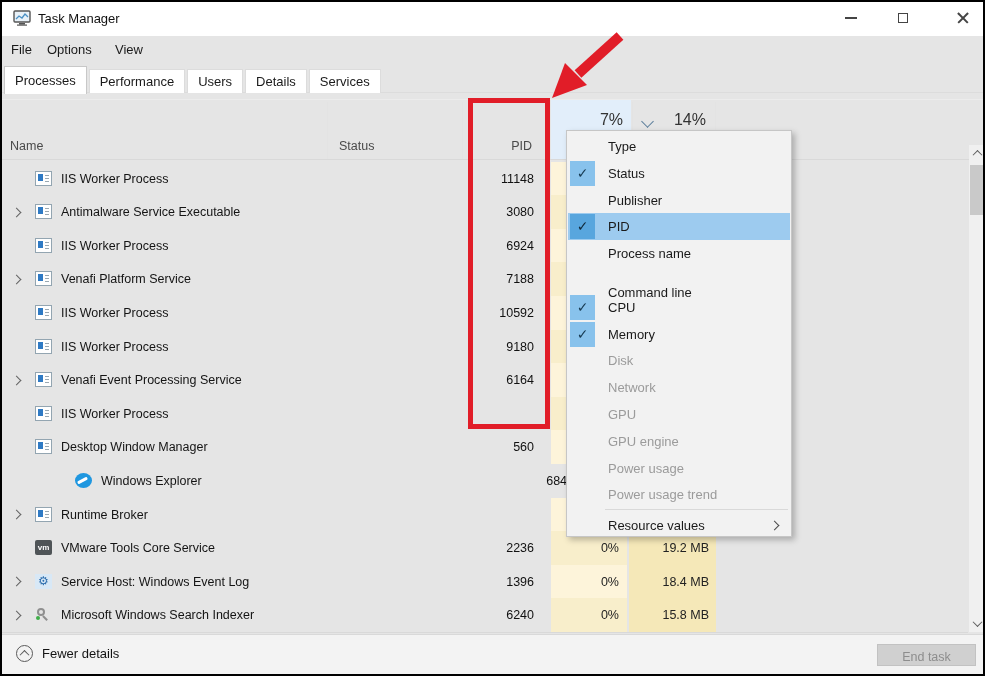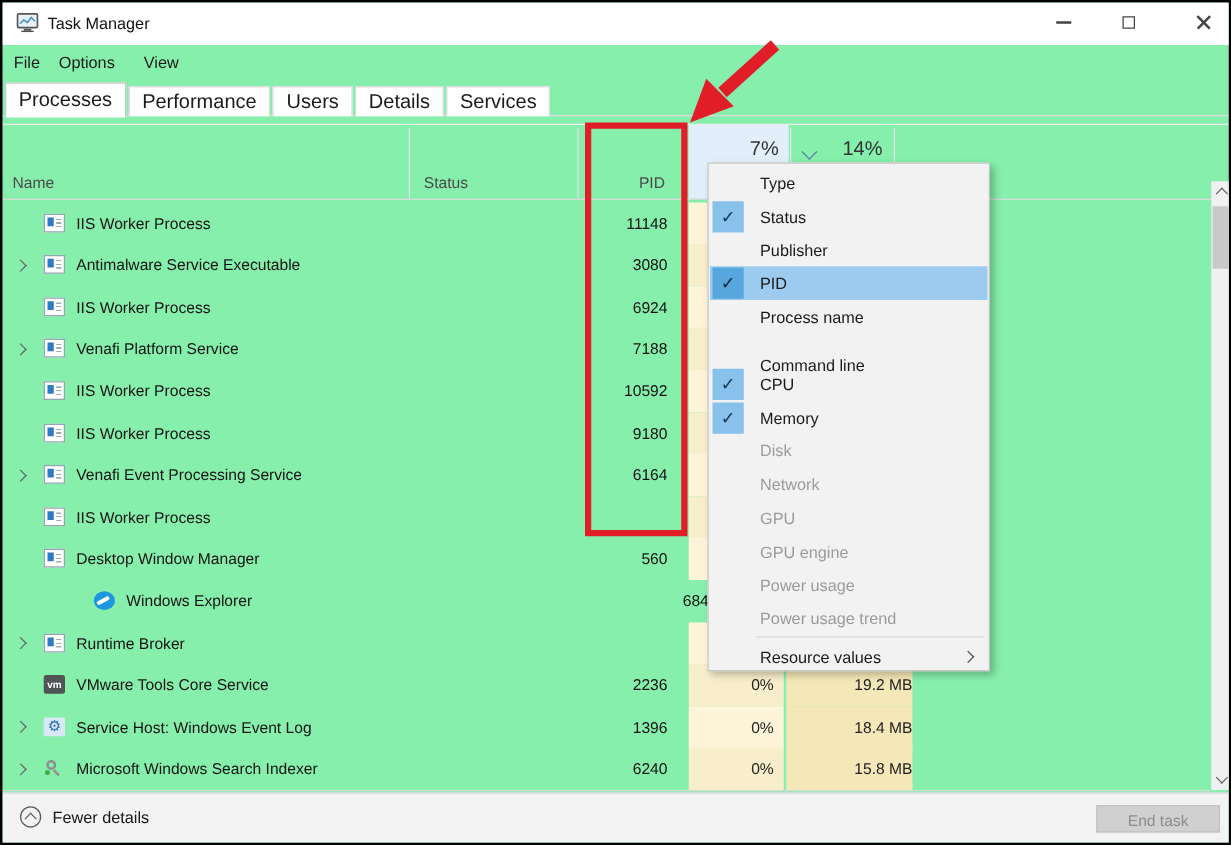--- a/index.html
+++ b/index.html
@@ -1,61 +1,61 @@
 <!DOCTYPE html>
 <html style="--red: #e11d28; --menu-hi: #9dcbef; --chk: #88c2ec; --chk-hi: #58a6de; --cpu: #fdf4da; --cpu-alt: #f8eecb; --mem: #f5e8b8; --hdr-sel: #e2eefa;"><head>
 <meta charset="utf-8">
 <style>
   :root{
     --red:#e11d28; --menu-hi:#9dcbef; --chk:#88c2ec; --chk-hi:#58a6de;
     --cpu:#fdf4da; --cpu-alt:#f8eecb; --mem:#f5e8b8; --hdr-sel:#e2eefa;
   }
   html,body{margin:0;padding:0;background:#fff;}
   body{font-family:"Liberation Sans",sans-serif;color:#1a1a1a;}
-  .window{position:relative;width:985px;height:676px;border:2px solid #000;box-sizing:border-box;background:#86efac;overflow:hidden;}
+  .window{position:relative;width:985px;height:676px;border:2px solid #000;box-sizing:border-box;background:#e5e5e5;overflow:hidden;}
 
   
   .titlebar{position:absolute;left:0;top:0;width:100%;height:34px;background:#fff;}
   .app-icon{position:absolute;left:11px;top:8px;width:18px;height:16px;}
   .title-text{position:absolute;left:36px;top:9px;font-size:13px;color:#111;}
   .win-btn{position:absolute;top:0;width:45px;height:32px;display:flex;align-items:center;justify-content:center;}
   .min-glyph{width:12px;height:2px;background:#444;}
   .max-glyph{width:10px;height:10px;border:1.5px solid #444;box-sizing:border-box;background:#fff;}
   .close-glyph{position:relative;width:14px;height:14px;}
   .close-glyph::before,.close-glyph::after{content:"";position:absolute;left:0;top:6px;width:14px;height:1.6px;background:#444;}
   .close-glyph::before{transform:rotate(45deg);} .close-glyph::after{transform:rotate(-45deg);}
 
   
   .menubar{position:absolute;left:0;top:36px;height:26px;font-size:13px;}
   .menubar span{position:absolute;top:4px;cursor:default;}
   .mb-0{left:9px;} .mb-1{left:45px;} .mb-2{left:113px;}
 
   
   .tabstrip-line{position:absolute;left:0;top:90px;width:100%;height:1px;background:#dcdcdc;}
-  .tabs{position:absolute;left:2px;top:63px;height:28px;display:flex;align-items:flex-end;font-size:16px;}
+  .tabs{position:absolute;left:2px;top:63px;height:28px;display:flex;align-items:flex-end;font-size:13px;}
   .tab{border:1px solid #dcdcdc;border-bottom:none;background:#fff;height:24px;line-height:24px;padding:0 10px;margin-right:2px;box-sizing:border-box;color:#1a1a1a;}
   .tab.active{height:28px;line-height:27px;border-color:#c8c8c8;position:relative;z-index:3;margin-bottom:-1px;background:#fff;}
 
   
   .colhead-topline{position:absolute;left:0;top:97px;width:100%;height:1px;background:#ececec;}
   .colhead-botline{position:absolute;left:0;top:157px;width:100%;height:1px;background:#d9d9d9;}
   .vline{position:absolute;top:100px;height:57px;width:1px;background:#e3e3e3;}
   .colhead-label{position:absolute;top:137px;font-size:12.5px;color:#4a4a4a;}
   .hdr-cpu-cell{position:absolute;left:549px;top:98px;width:80px;height:59px;background:var(--hdr-sel);}
   .hdr-pct{position:absolute;top:109px;font-size:16px;color:#333;}
   .hdr-cpu-pct{left:549px;width:72px;text-align:right;}
   .hdr-mem-pct{left:658px;width:46px;text-align:right;}
   .hdr-chevron{position:absolute;left:641px;top:115px;width:8px;height:8px;border-right:1.6px solid #5a7d9a;border-bottom:1.6px solid #5a7d9a;transform:rotate(45deg);}
 
   
   .rows{position:absolute;left:0;top:0;width:100%;height:100%;}
   .row{position:absolute;left:0;width:965px;height:34px;font-size:12.5px;}
   .row .cell-cpu{position:absolute;left:549px;top:0;width:76px;height:100%;background:var(--cpu);line-height:34px;text-align:right;padding-right:8px;box-sizing:border-box;color:#222;}
   .row.alt .cell-cpu{background:var(--cpu-alt);}
-  .row .cell-mem{position:absolute;left:627px;top:0;width:101px;height:100%;background:var(--mem);line-height:34px;text-align:right;box-sizing:border-box;color:#222;}
+  .row .cell-mem{position:absolute;left:627px;top:0;width:87px;height:100%;background:var(--mem);line-height:34px;text-align:right;padding-right:7px;box-sizing:border-box;color:#222;}
   .row .expander{position:absolute;left:6px;top:0;width:16px;height:100%;display:flex;align-items:center;justify-content:center;}
   .chev{width:6px;height:6px;border-top:1.4px solid #636363;border-right:1.4px solid #636363;transform:rotate(45deg);display:block;}
   .row .picon{position:absolute;left:33px;top:9px;width:17px;height:15px;display:flex;align-items:center;justify-content:center;}
   .row .pname{position:absolute;left:59px;top:0;line-height:34px;color:#141414;}
   .row .pstatus{position:absolute;left:337px;top:0;line-height:34px;color:#141414;}
   .row .ppid{position:absolute;left:440px;top:0;width:92px;line-height:34px;text-align:right;color:#111;}
   .listline{position:absolute;left:0;top:630px;width:966px;height:1px;background:#d9d9d9;}
 
   
   .pic-app{width:16px;height:13px;border:1px solid #93a5b1;background:#fff;position:relative;box-sizing:border-box;}

